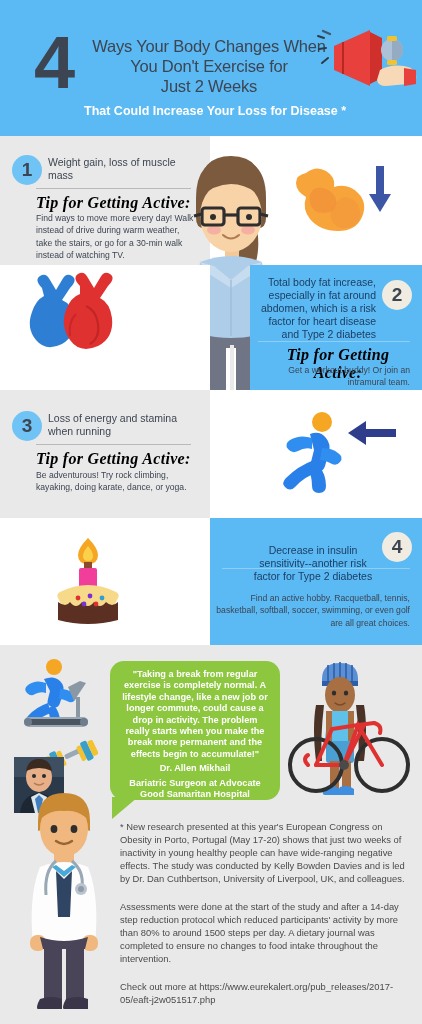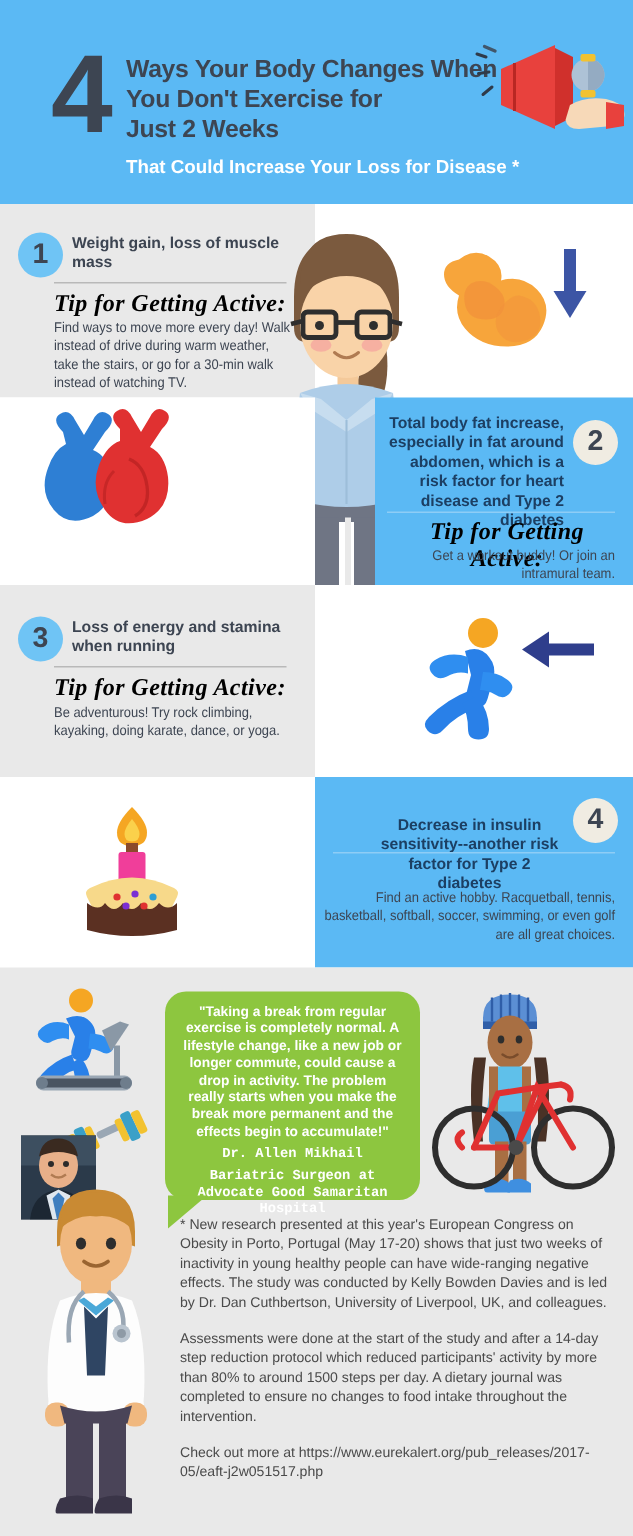--- a/index.html
+++ b/index.html
@@ -25,22 +25,23 @@
   .big-number{
     position:absolute;left:34px;top:26px;
     font-size:74px;line-height:74px;font-weight:bold;
     color:#3d4552;
     letter-spacing:-3px;
   }
   .head-lines{
     position:absolute;left:84px;top:36px;width:250px;
   }
   .head-lines .l{
-    color:#3d4552;font-weight:bold;font-size:16.5px;line-height:20px;
+    color:#3d4552;font-weight:normal;font-size:16.5px;line-height:20px;
     letter-spacing:-0.2px;
+    text-align:center;
   }
   .head-sub{
     position:absolute;left:84px;top:104px;width:280px;
     color:#ffffff;font-weight:bold;font-size:12.5px;line-height:15px;
   }
   .megaphone{position:absolute;left:330px;top:28px;width:92px;height:80px;}
 
   
   .panel{position:absolute;}
   .grey{background:#e9e9e9;}
@@ -50,21 +51,21 @@
   .num-badge{
     position:absolute;width:30px;height:30px;border-radius:50%;
     display:flex;align-items:center;justify-content:center;
     font-weight:bold;font-size:19px;color:#3d4552;
   }
   .badge-blue{background:#6fc4f5;}
   .badge-cream{background:#f0ece2;}
   .badge-white{background:#f0ece2;}
 
   .head-txt{
-    position:absolute;font-weight:bold;font-size:10.5px;line-height:13px;
+    position:absolute;font-weight:normal;font-size:10.5px;line-height:13px;
     color:#3d4552;
   }
   .head-txt.onblue{color:#1c3f63;}
   .rule{position:absolute;height:1px;background:#b9b9b9;}
   .rule.onblue{background:#8ecdf6;}
   .tip-title{
     position:absolute;font-size:16px;font-style:italic;font-weight:bold;
     color:#000000;font-family:"Liberation Serif", serif;
     letter-spacing:0.3px;
   }
@@ -84,37 +85,37 @@
     position:absolute;left:110px;top:16px;width:170px;height:139px;
     background:#8dc63f;border-radius:14px;
     padding:8px 10px 6px;box-sizing:border-box;
   }
   .quote-bubble .qtext{
     color:#ffffff;font-weight:bold;font-size:9.2px;line-height:11.4px;
     text-align:center;
   }
   .quote-bubble .qname{
     color:#ffffff;font-weight:bold;font-size:9.2px;line-height:11.4px;
-    text-align:center;margin-top:3px;font-family:Liberation Mono, monospace;
+    text-align:center;margin-top:3px;
   }
   .quote-tail{
     position:absolute;left:112px;top:152px;width:0;height:0;
     border-left:0 solid transparent;
     border-top:22px solid #8dc63f;
     border-right:26px solid transparent;
   }
   .headshot{
     position:absolute;left:14px;top:112px;width:50px;height:56px;
     overflow:hidden;background:#1d2b3a;border:0;
   }
   .foot-text{
     position:absolute;left:120px;top:805px;width:292px;
     font-size:9.4px;line-height:13px;color:#4a4a4a;
   }
-  .foot-text p{margin:4px 0 11px 0;}
+  .foot-text p{margin:15px 0 11px 0;}
 
   svg{display:block;overflow:visible;}
   .ill{position:absolute;}
 </style>
 </head>
 <body>
 
 <div class="page">
 
   <div class="header">

